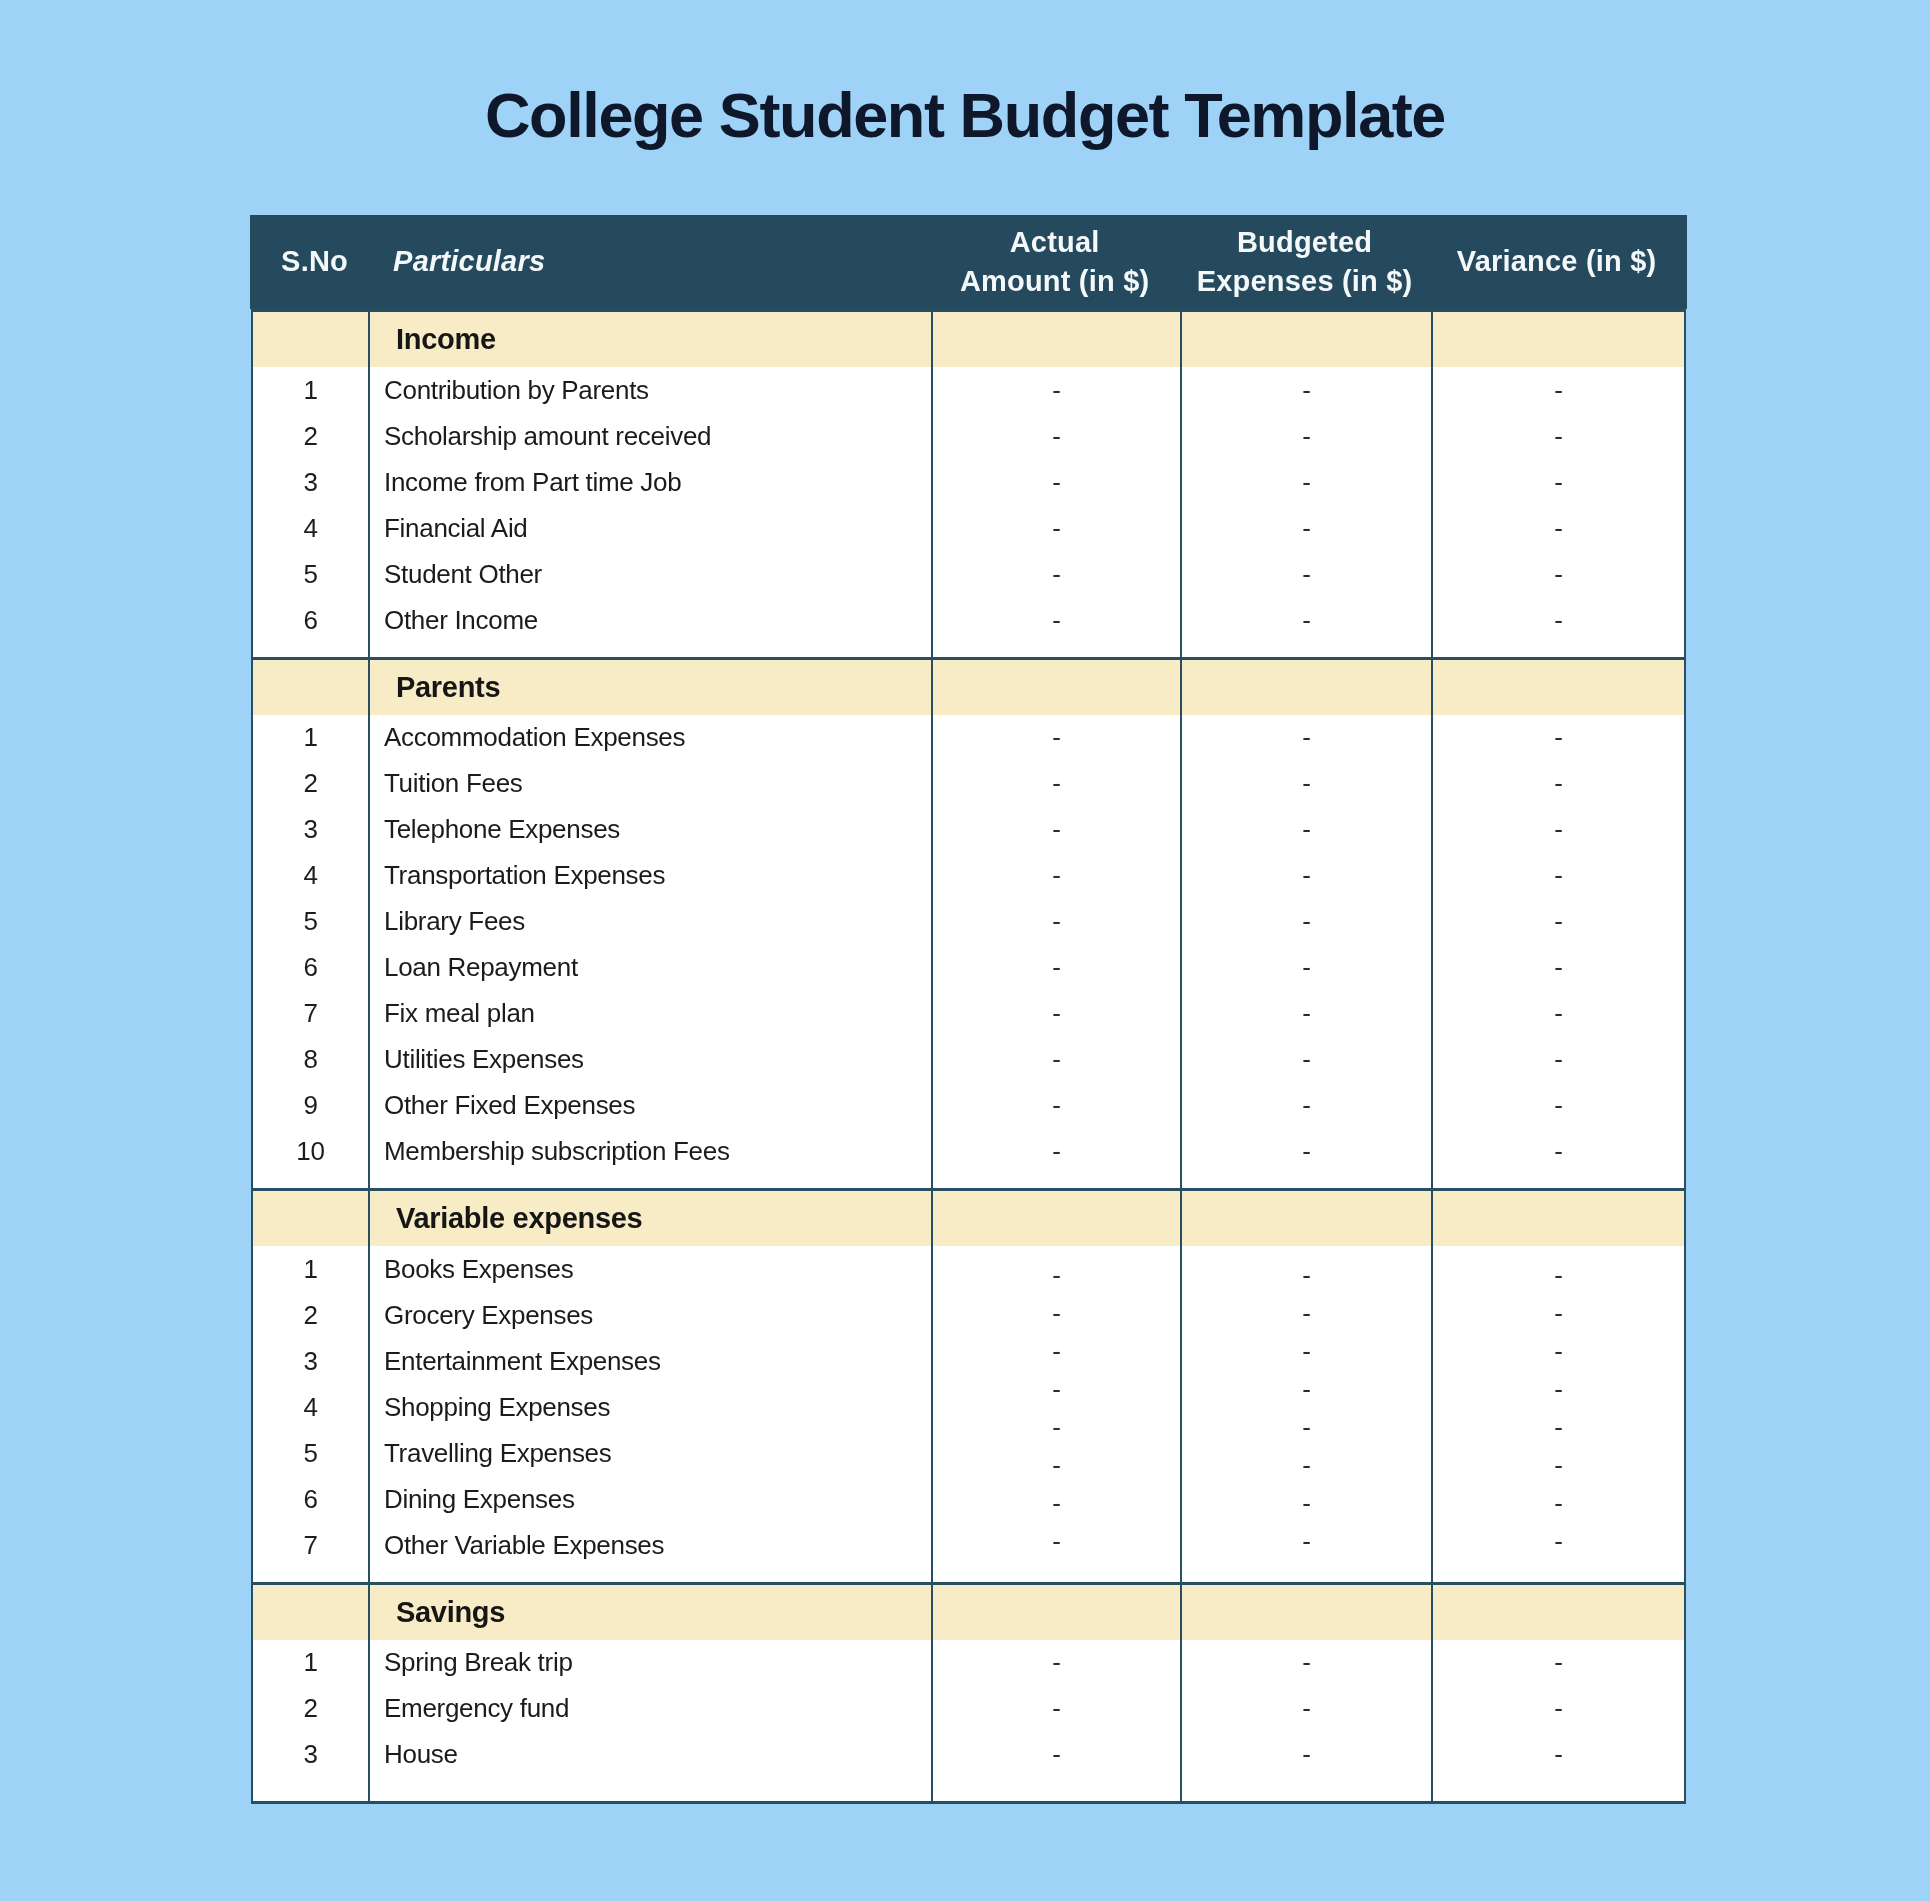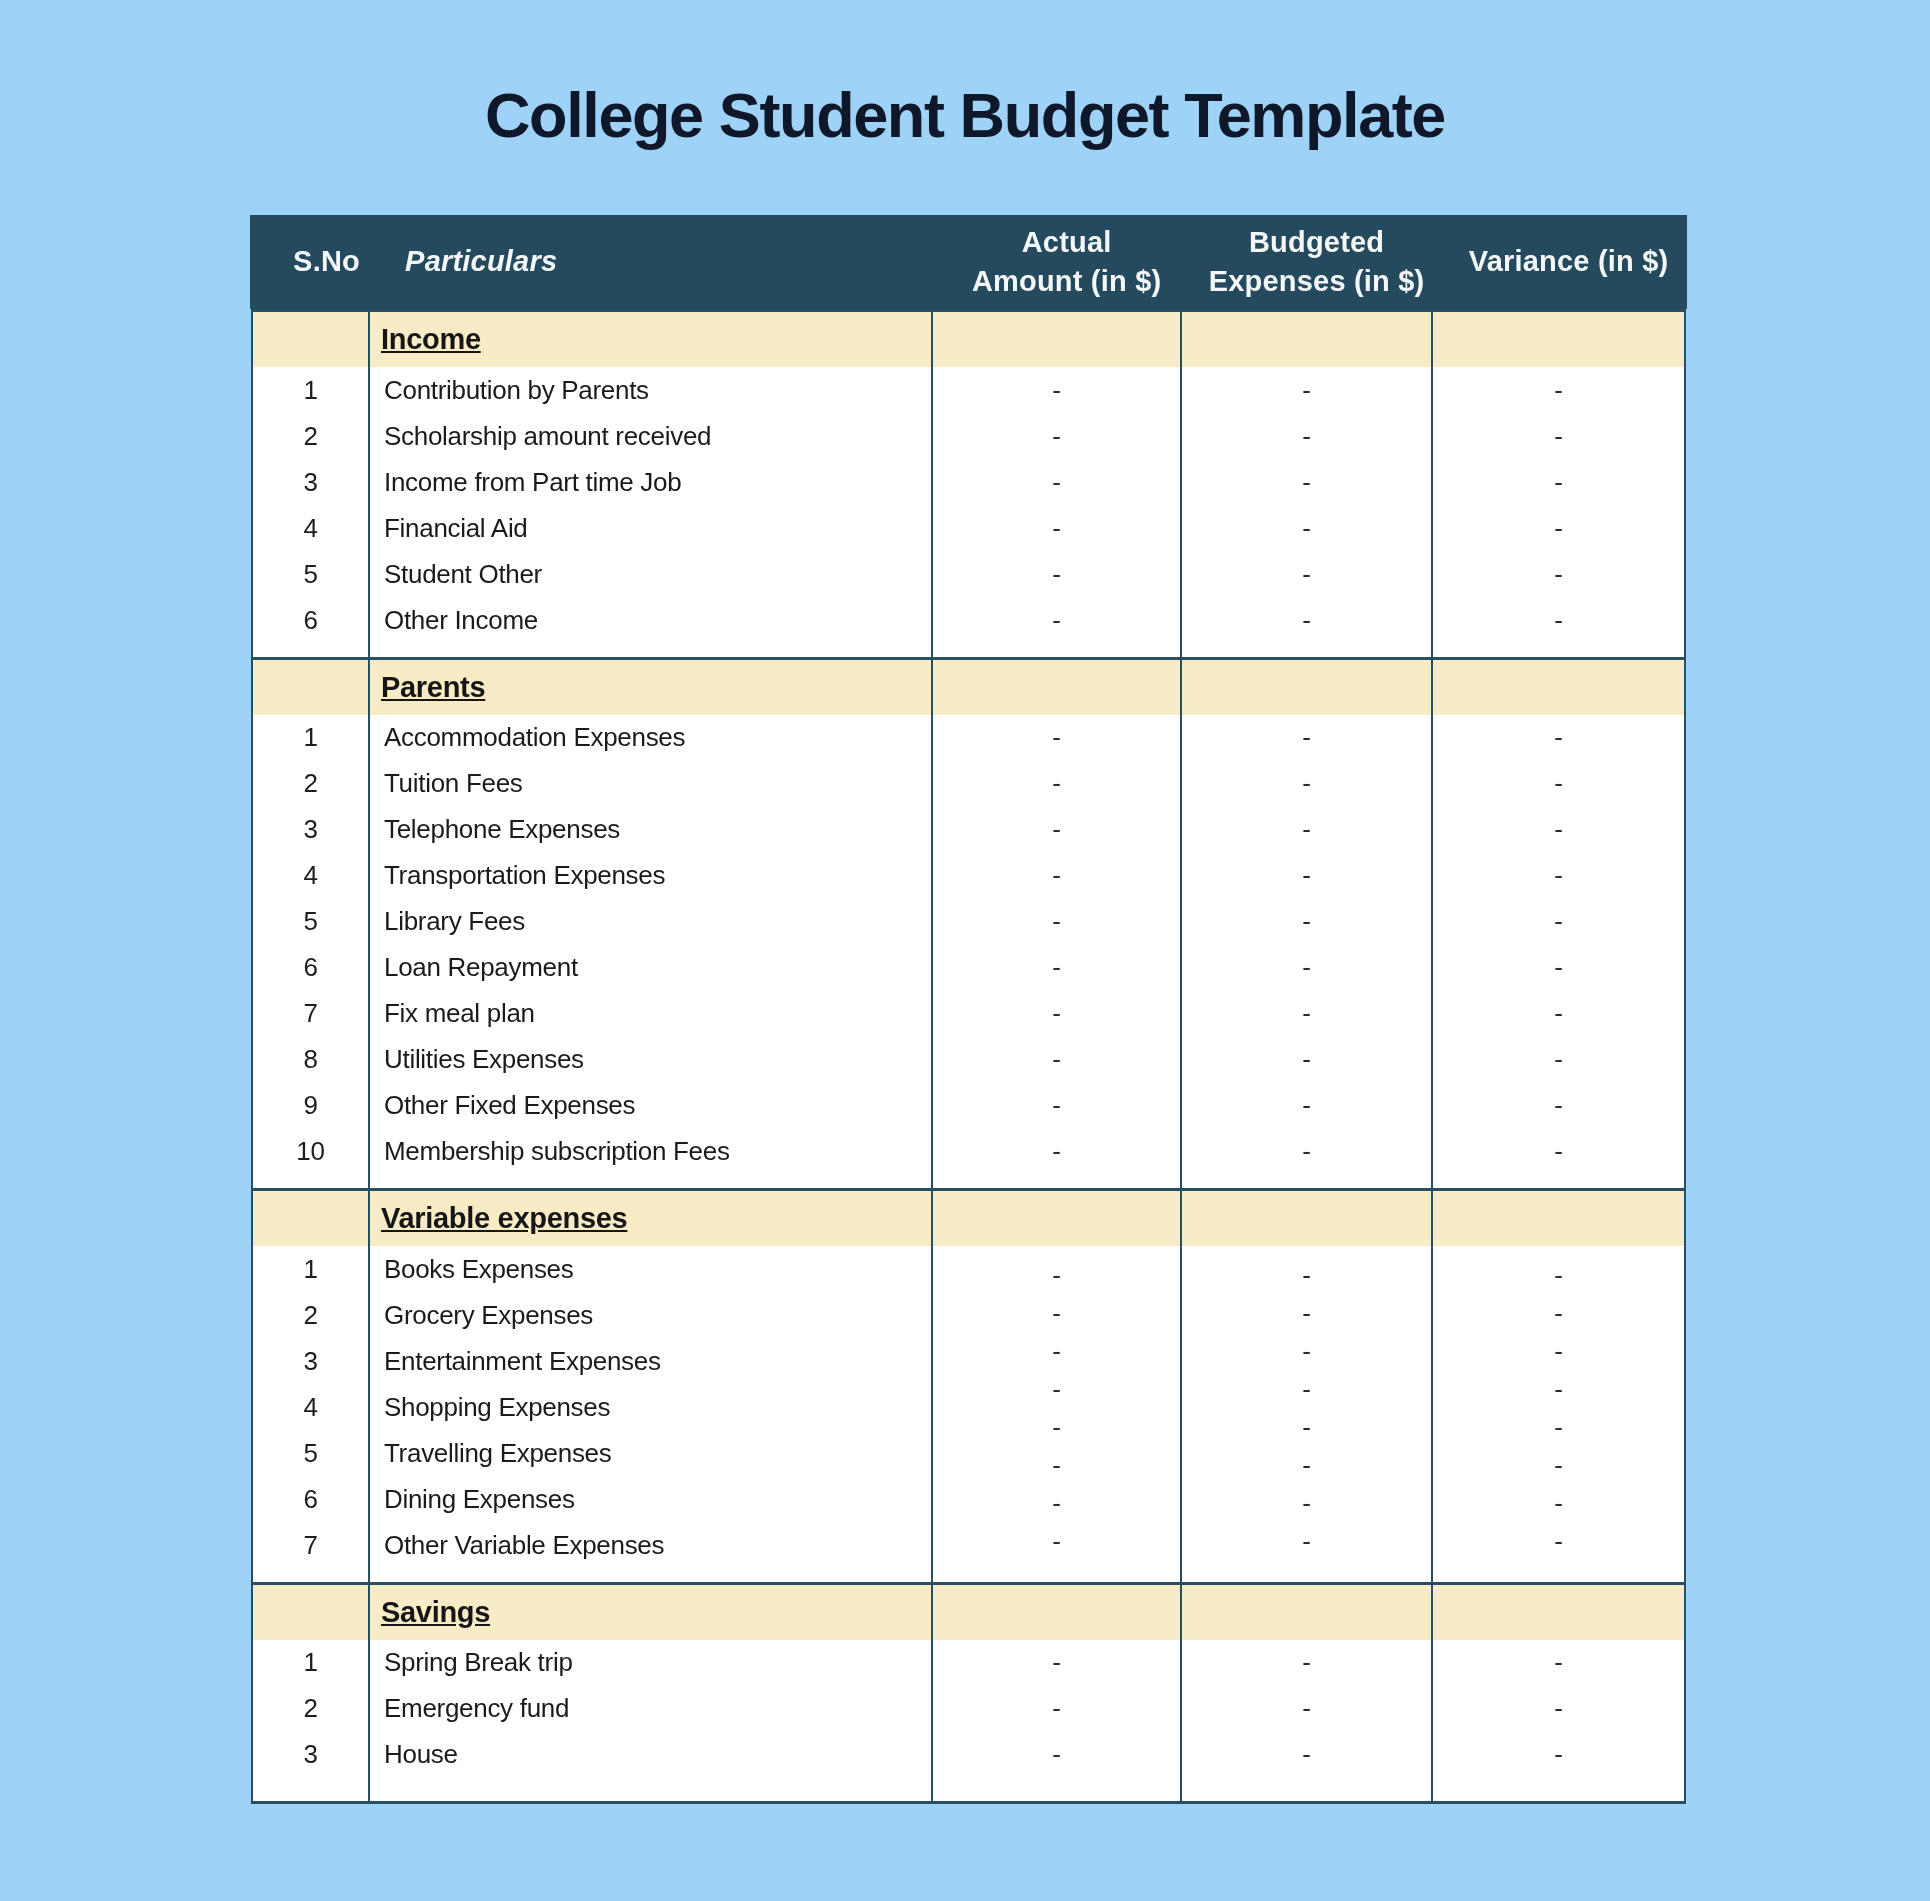--- a/index.html
+++ b/index.html
@@ -24,37 +24,37 @@
     border-right:2.9px solid #274E61;
     border-bottom:3.9px solid #274E61;
     box-sizing:content-box;
   }
   
   .thead {
     display:grid; grid-template-columns:var(--cols);
     background:#254A5D; color:#F4F8FA;
     height:94px; align-items:center;
     font-size:29px; font-weight:bold; letter-spacing:0.2px;
-    margin:0 -2.9px; padding:0 14px; 
+    margin:0 -2.9px; padding:0 2px; 
   }
   .thead .h-cell { display:flex; flex-direction:column; justify-content:center; line-height:1.35; }
   .h-sno { padding-left:29px; }
   .h-particulars { padding-left:26px;font-style:italic; }
   .h-center { text-align:center; }
   
   .section-row {
     display:grid; grid-template-columns:var(--cols);
     background:#F7ECC5; height:55px;
     border-top:3.9px solid #274E61;
   }
   .section-row .cell { display:flex; align-items:center; }
   .section-row .cell + .cell { border-left:2.4px solid #274E61; }
   .section-title {
     font-size:29px; font-weight:bold; color:#161616;
-    padding-left:11px; letter-spacing:-0.3px;text-decoration:underline;
+    padding-left:26px; letter-spacing:-0.3px;
   }
   
   .section-body {
     display:grid; grid-template-columns:var(--cols);
     background:#FFFFFF;
   }
   .section-body .col { padding-bottom:13.5px; }
   .section-body .col + .col { border-left:2.4px solid #274E61; }
   .budget-table .section-body:last-child .col { padding-bottom:23px; }
   .num {

